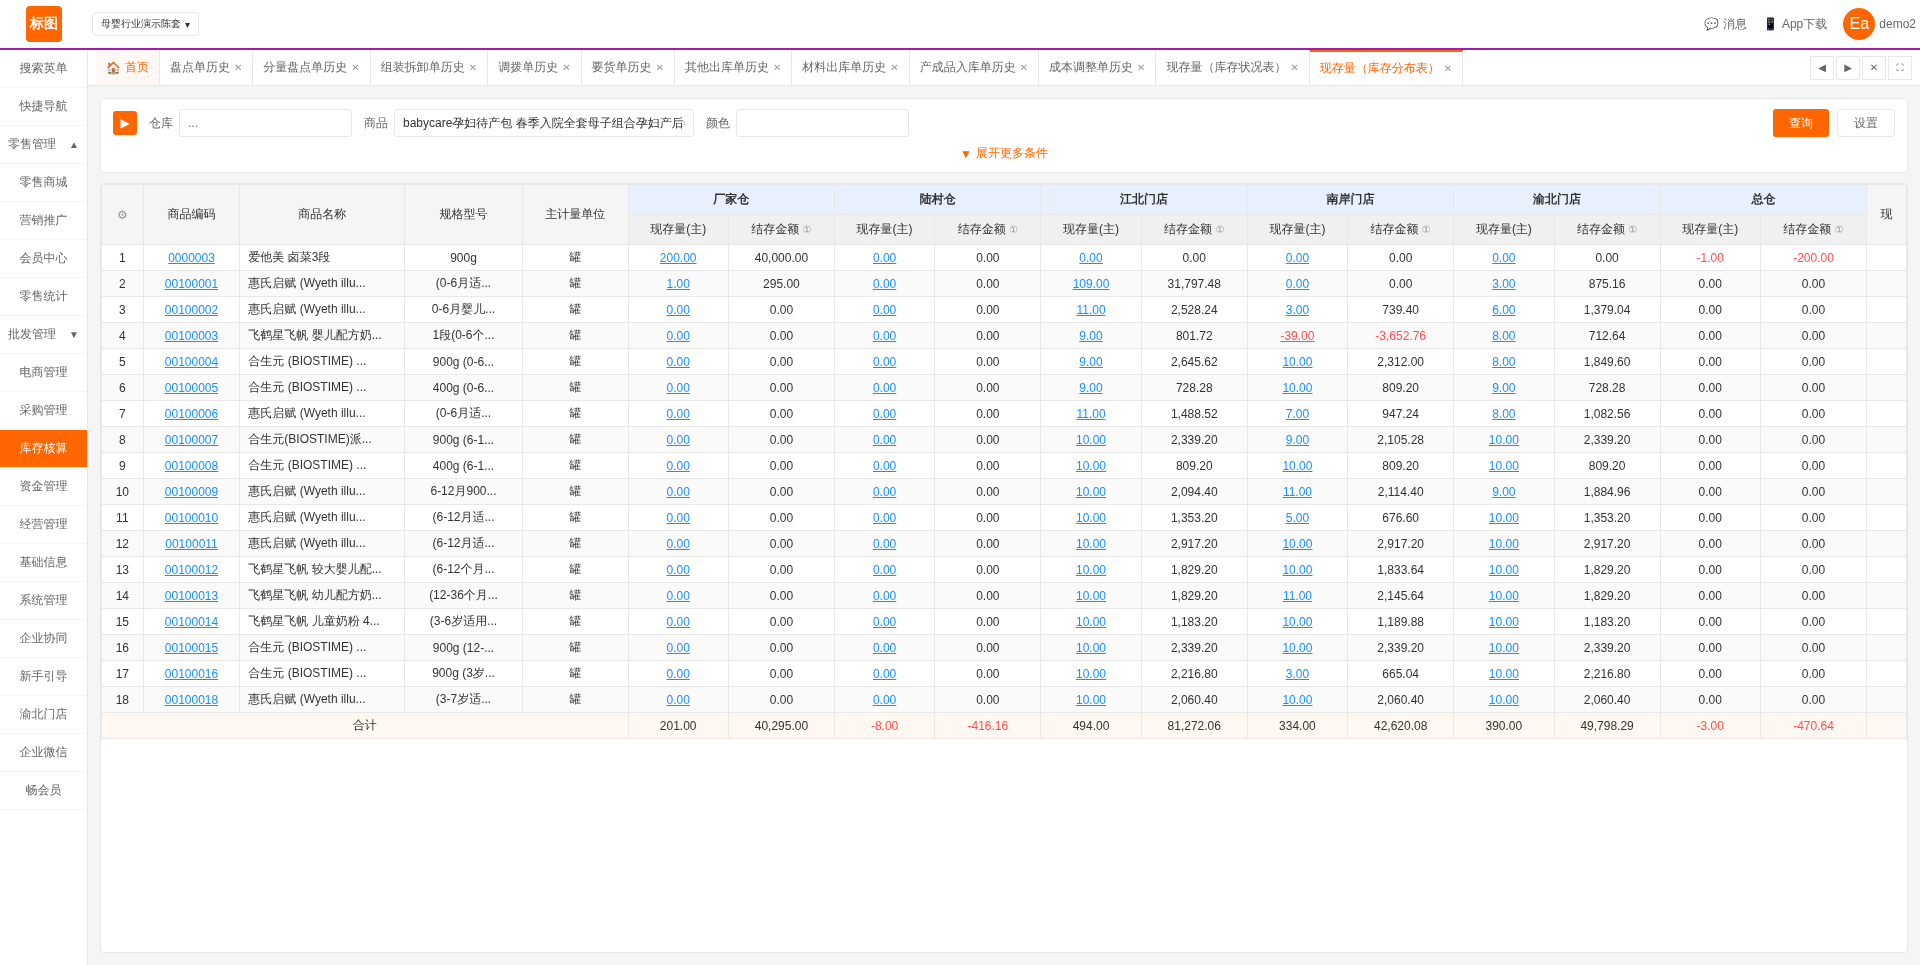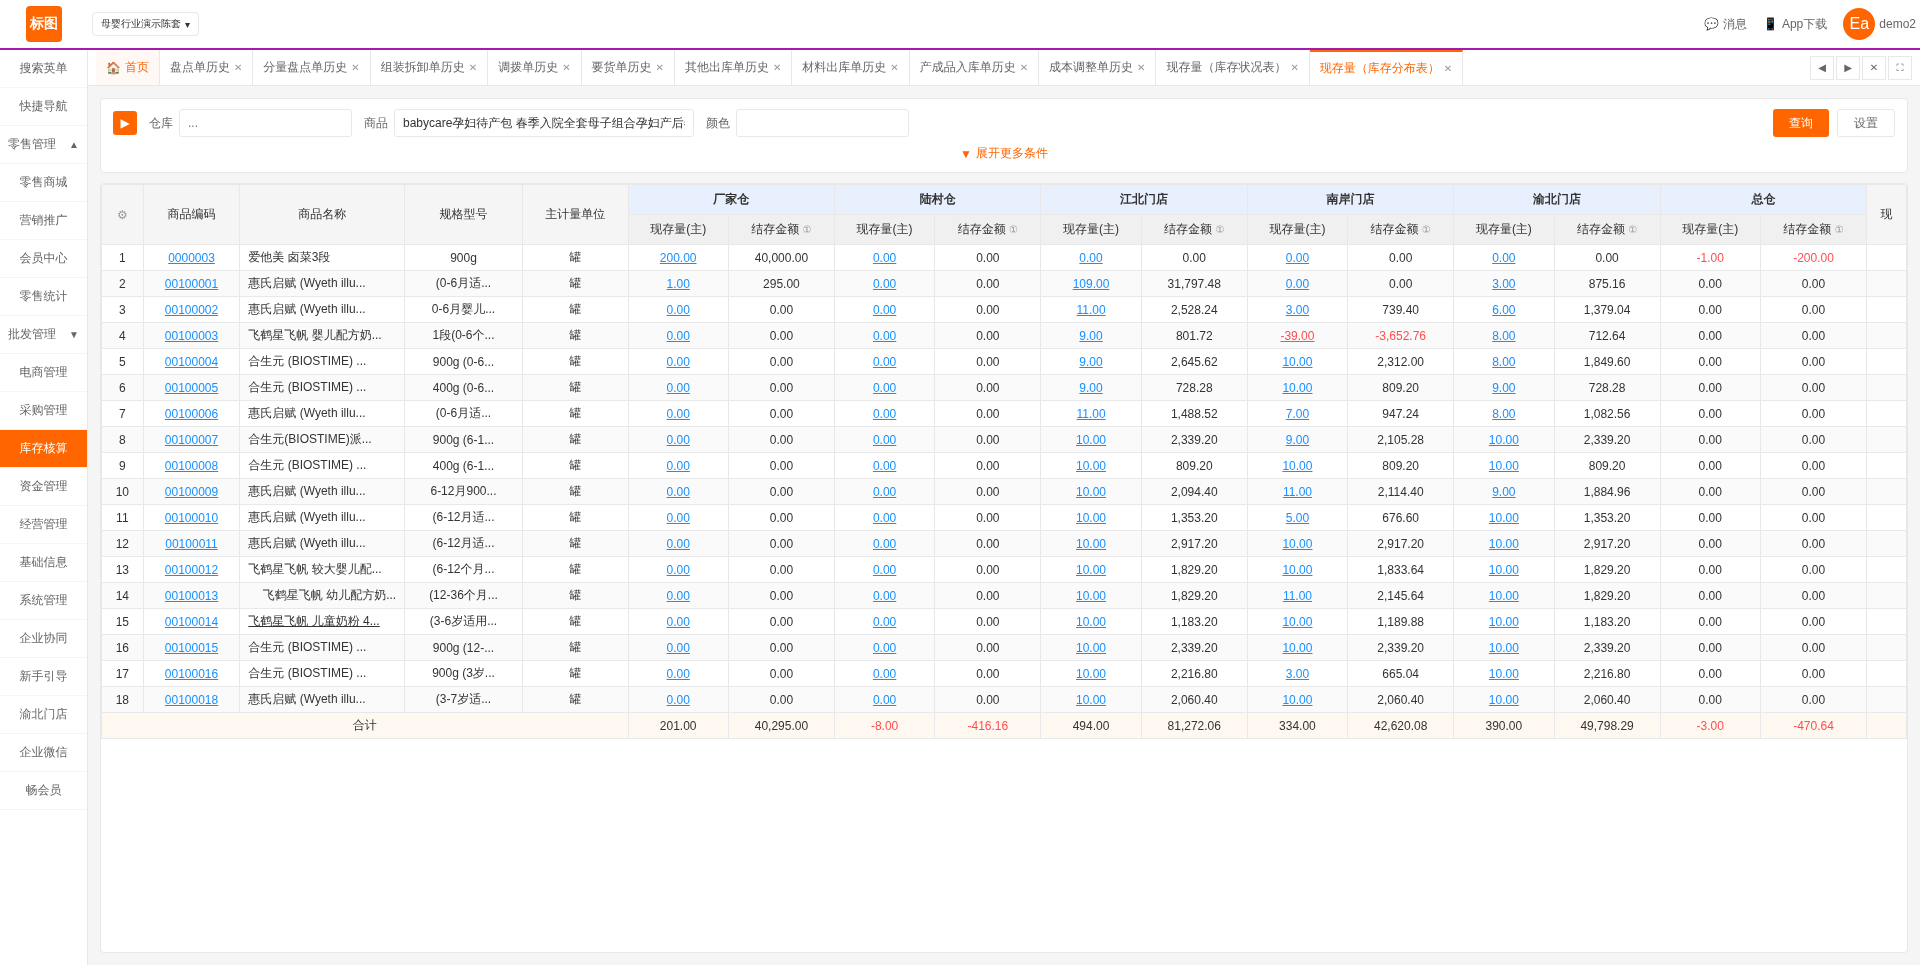--- a/index.html
+++ b/index.html
@@ -559,41 +559,41 @@
     <td class="">1,833.64</td>
     <td><span class="num-link">10.00</span></td>
     <td>1,829.20</td>
     <td class="">0.00</td>
     <td class="">0.00</td>
     <td></td>
   </tr>
               <tr>
     <td>14</td>
     <td><span class="num-link">00100013</span></td>
-    <td style="text-align:right;max-width:120px;overflow:hidden;text-overflow:ellipsis;">飞鹤星飞帆 幼儿配方奶...</td>
+    <td style="text-align:left;max-width:120px;overflow:hidden;text-overflow:ellipsis;">飞鹤星飞帆 幼儿配方奶...</td>
     <td>(12-36个月...</td>
     <td>罐</td>
     <td><span class="num-link">0.00</span></td>
     <td>0.00</td>
     <td><span class="num-link">0.00</span></td>
     <td>0.00</td>
     <td><span class="num-link">10.00</span></td>
     <td>1,829.20</td>
     <td><span class="num-link">11.00</span></td>
     <td class="">2,145.64</td>
     <td><span class="num-link">10.00</span></td>
     <td>1,829.20</td>
     <td class="">0.00</td>
     <td class="">0.00</td>
     <td></td>
   </tr>
               <tr>
     <td>15</td>
     <td><span class="num-link">00100014</span></td>
-    <td style="text-align:left;max-width:120px;overflow:hidden;text-overflow:ellipsis;text-decoration:underline;">飞鹤星飞帆 儿童奶粉 4...</td>
+    <td style="text-align:left;max-width:120px;overflow:hidden;text-overflow:ellipsis;">飞鹤星飞帆 儿童奶粉 4...</td>
     <td>(3-6岁适用...</td>
     <td>罐</td>
     <td><span class="num-link">0.00</span></td>
     <td>0.00</td>
     <td><span class="num-link">0.00</span></td>
     <td>0.00</td>
     <td><span class="num-link">10.00</span></td>
     <td>1,183.20</td>
     <td><span class="num-link">10.00</span></td>
     <td class="">1,189.88</td>

